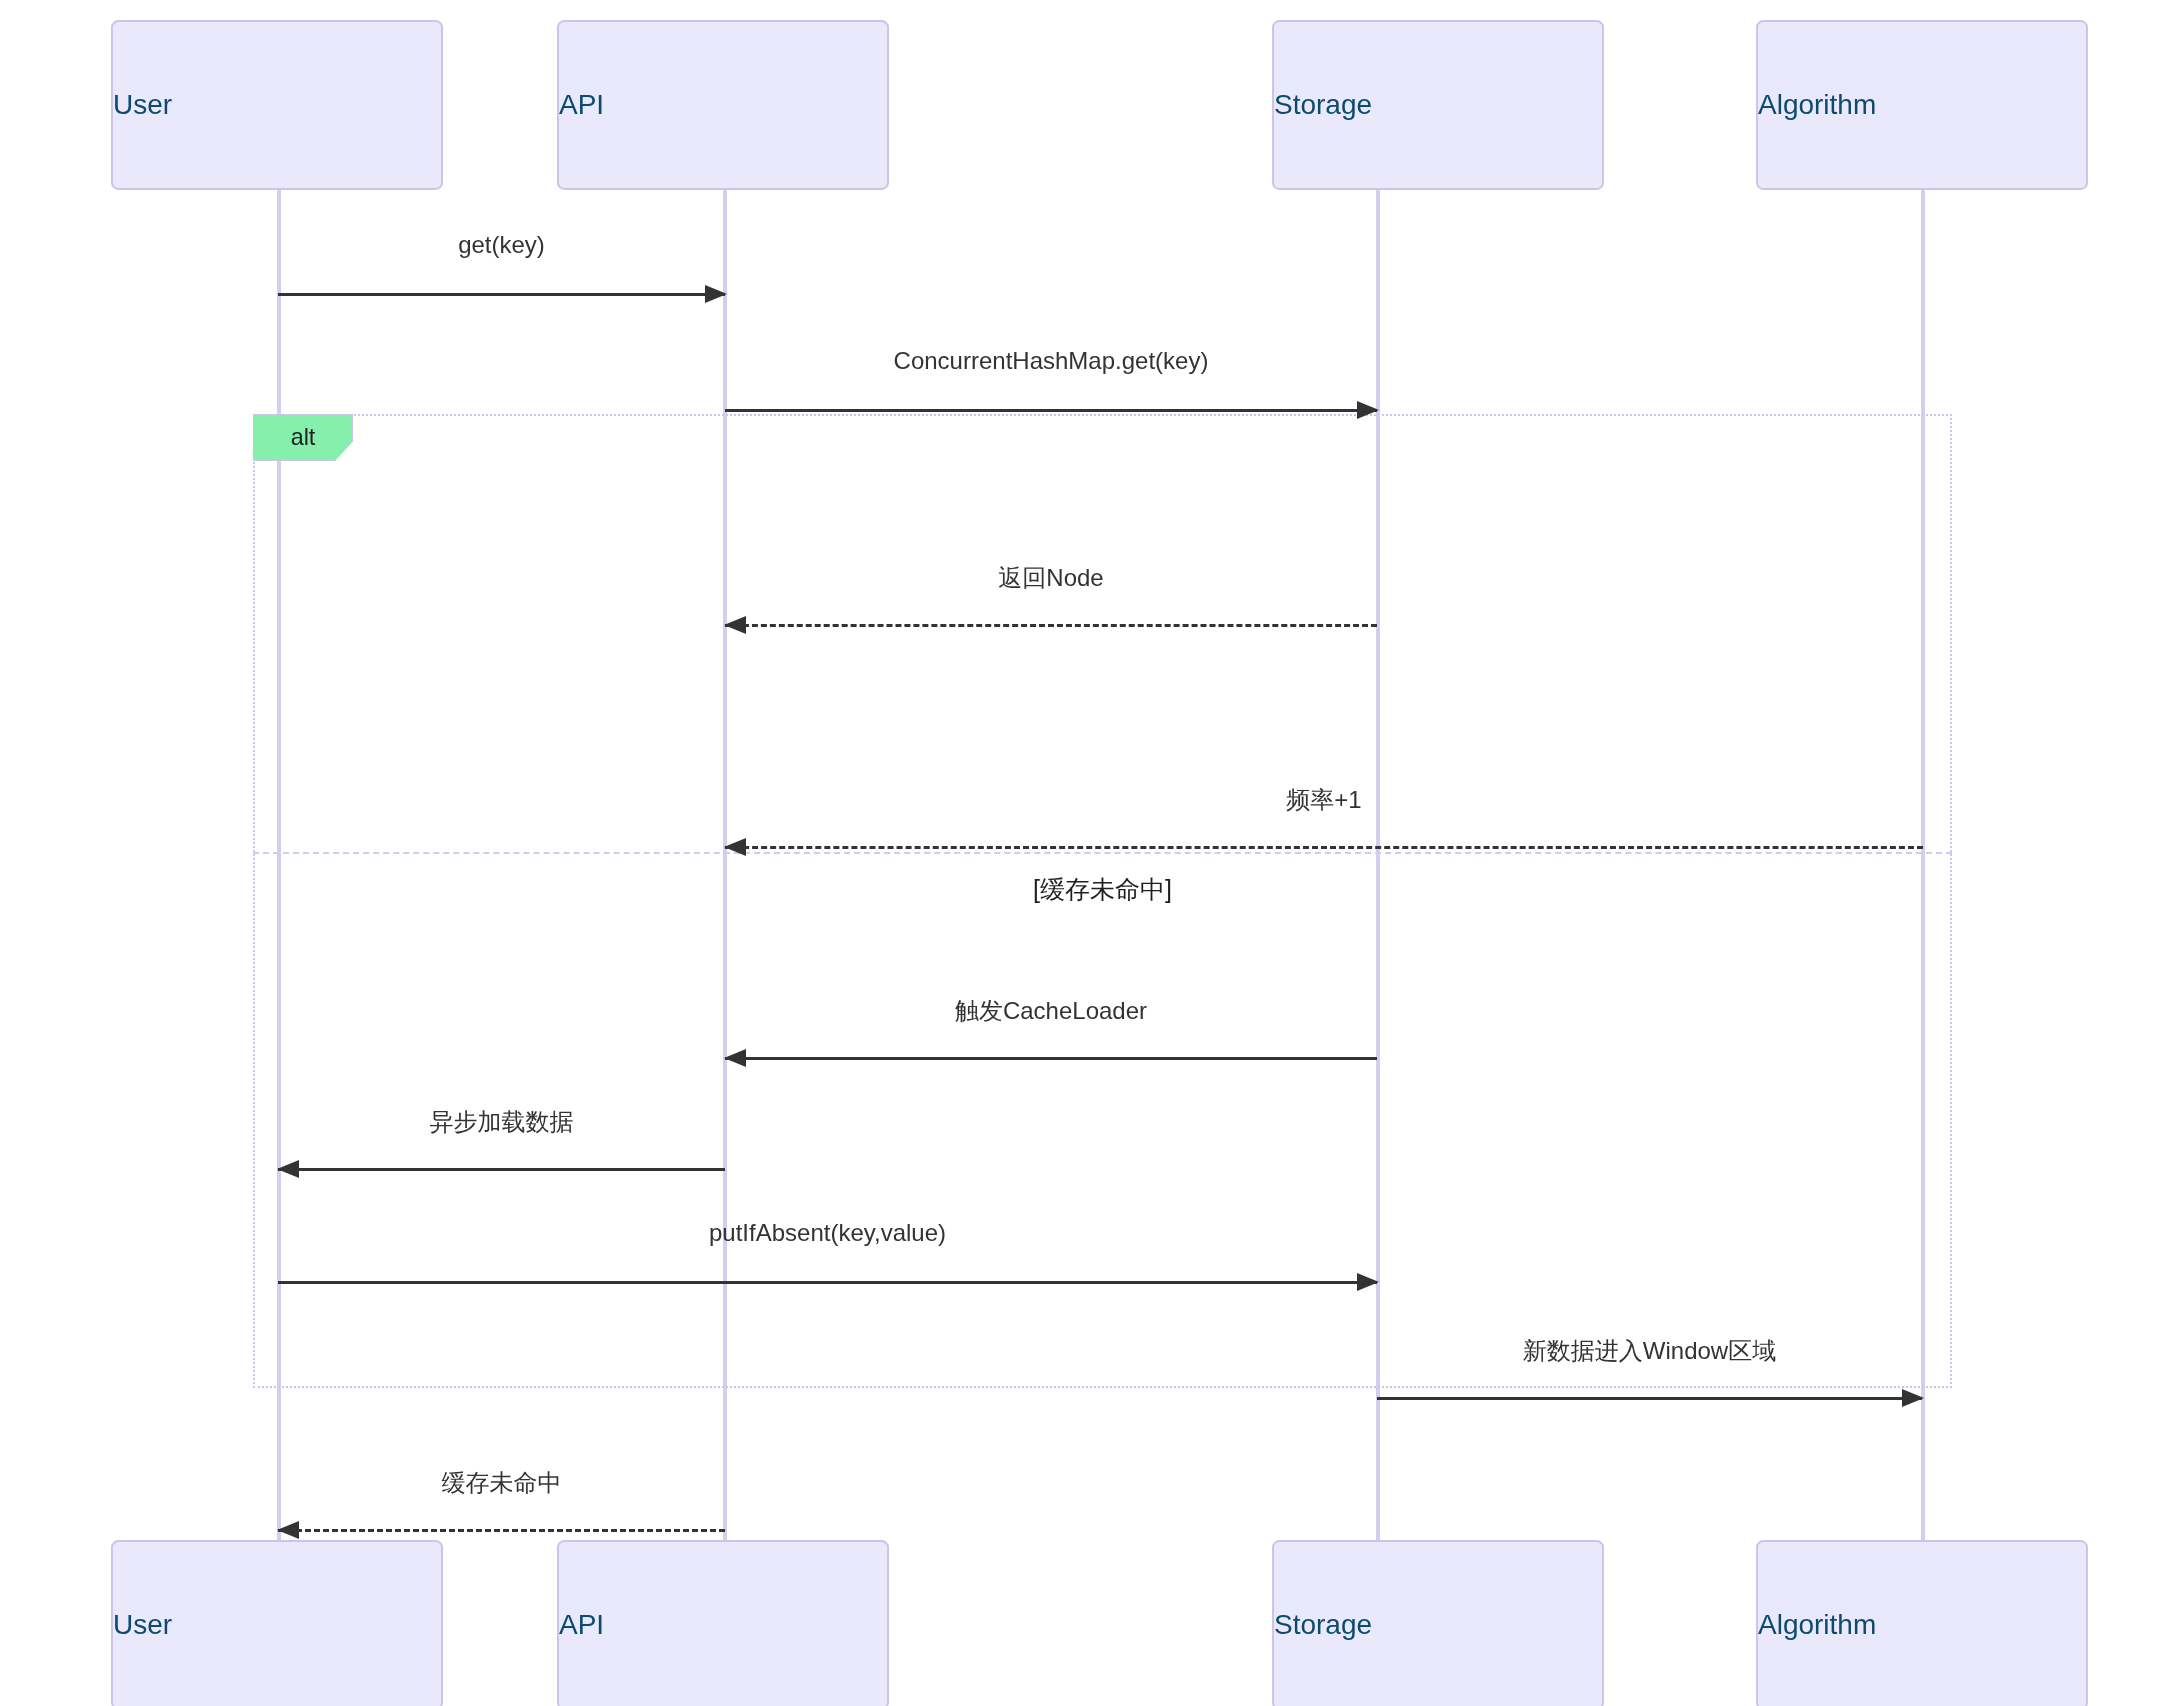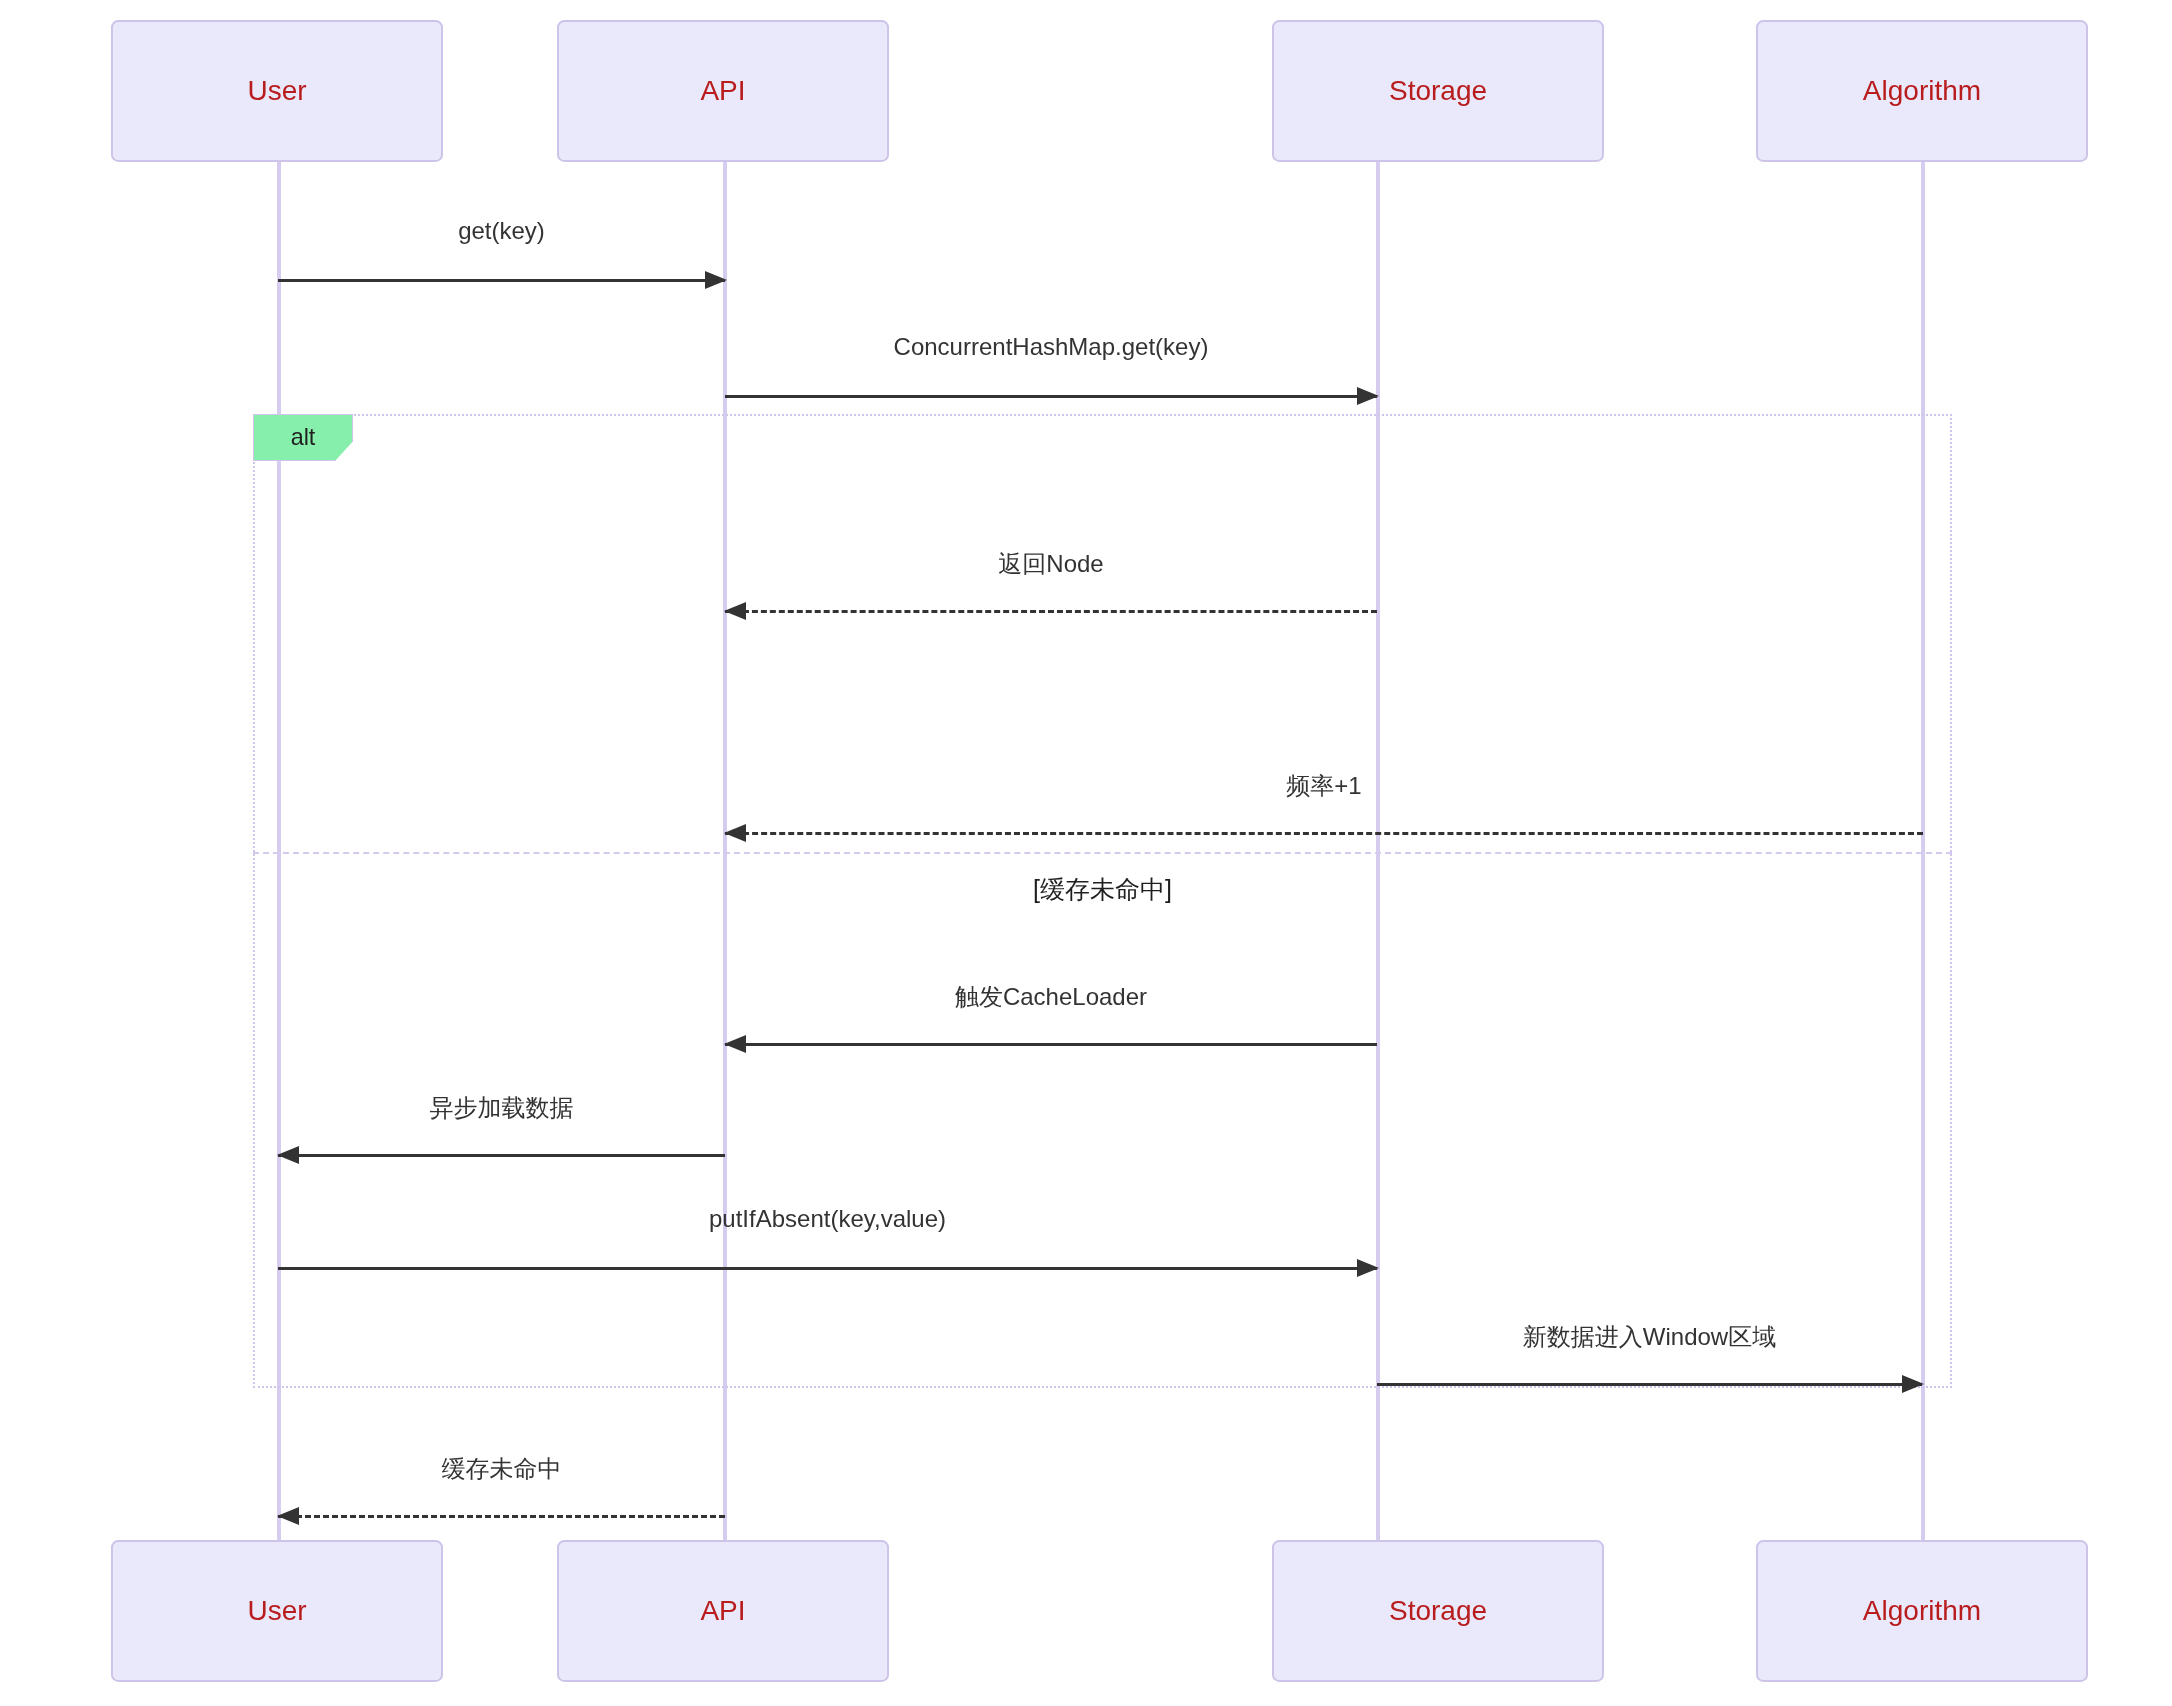--- a/index.html
+++ b/index.html
@@ -9,29 +9,29 @@
     height:1707px;
     background:#ffffff;
     font-family:"Liberation Sans","DejaVu Sans",sans-serif;
     color:#333333;
     overflow:hidden;
   }
   
   .actor{
     position:absolute;
     width:332px;
-    height:142px;
+    height:170px;
     background:#E9E9FB;
     border:2.2px solid #CEC4EA;
     border-radius:7.3px;
     display:flex;
     align-items:center;
-    justify-content:center;
+    justify-content:flex-start;
     font-size:28px;
-    color:#b91c1c;
+    color:#0c4a6e;
     box-sizing:border-box;
   }
   .row-top{top:20px;}
   .row-bottom{top:1540px;}
   .col-user{left:111px;}
   .col-api{left:557px;}
   .col-storage{left:1272px;}
   .col-algorithm{left:1756px;}
   
   .lifeline{
@@ -83,21 +83,21 @@
     position:absolute;
     width:513px;
     text-align:center;
     font-size:25px;
     color:#1f1f1f;
     font-weight:500;
   }
   .guard-hit{left:846px;top:433px;}
   .guard-miss{left:846px;top:873px;}
   
-  .msg{position:absolute;height:81px;}
+  .msg{position:absolute;height:81px;margin-top:14px;}
   .msg .lbl{
     position:absolute;
     top:0;left:0;width:100%;
     text-align:center;
     font-size:24px;
     color:#333333;
     white-space:nowrap;
   }
   .msg .line{
     position:absolute;

